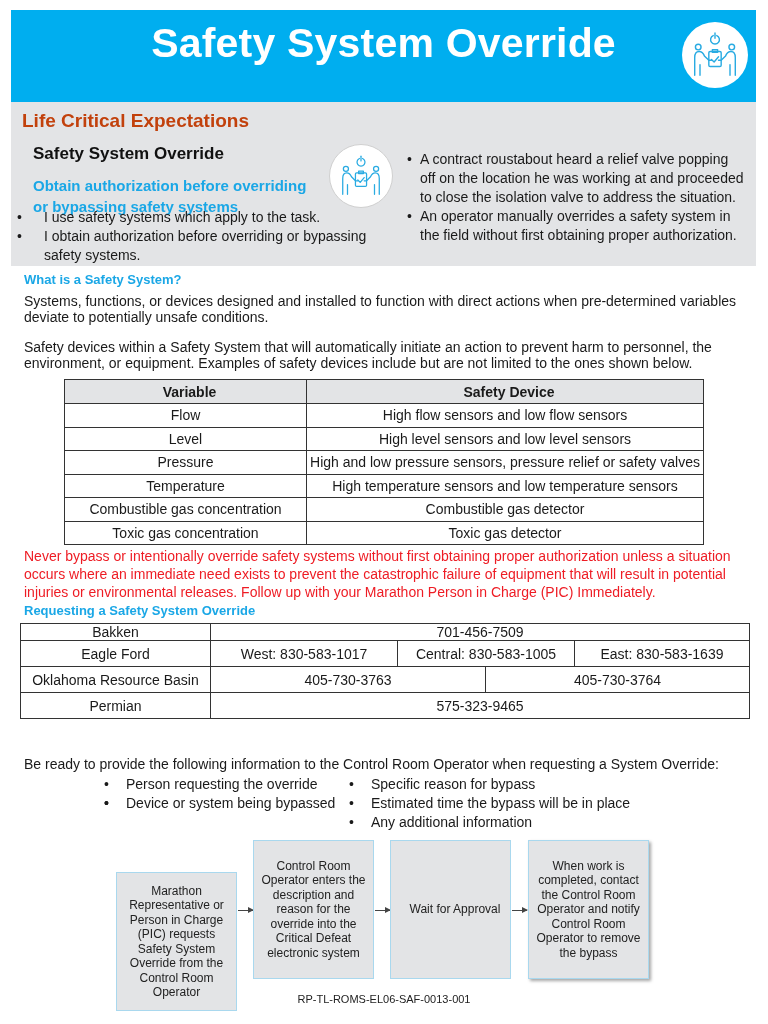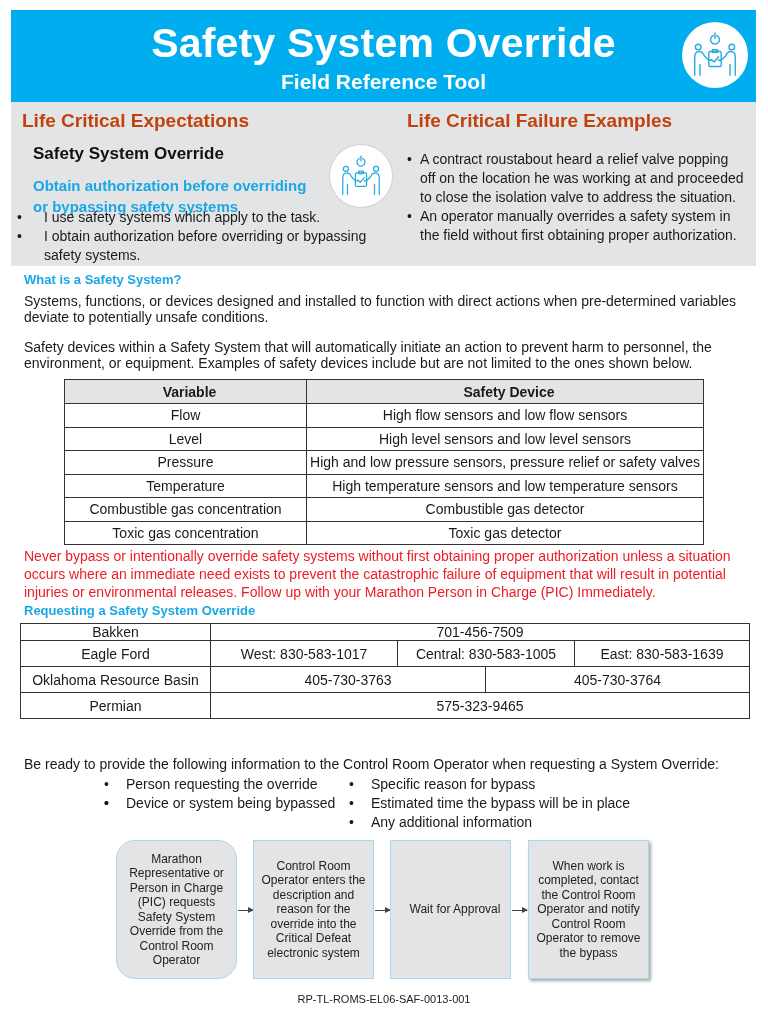--- a/index.html
+++ b/index.html
@@ -66,31 +66,29 @@
       <path d="M51 54 V42"></path>
       <rect x="27" y="27" width="14" height="17" rx="1.5"></rect>
       <rect x="31" y="25" width="6" height="3"></rect>
       <path d="M30 36 l3 3 l5 -6"></path>
     </g>
   </defs>
 </svg>
 
 <div class="abs banner">
   <div class="abs banner-title">Safety System Override</div>
-  <div class="abs banner-sub">Field Reference Tool</div>
   <div class="abs icon-circle">
     <svg width="60" height="60" viewBox="0 0 68 62">
         <use href="#handshake-glyph"></use>
       </svg>
   </div>
 </div>
 
 <div class="abs panel">
   <div class="abs panel-h lce-title">Life Critical Expectations</div>
-  <div class="abs panel-h lcf-title">Life Critical Failure Examples</div>
   <div class="abs sso-title">Safety System Override</div>
   <div class="abs sso-blue">
     <div>Obtain authorization before overriding</div>
     <div>or bypassing safety systems</div>
   </div>
   <div class="abs icon-circle">
     <svg width="54" height="54" viewBox="0 0 68 62">
         <use href="#handshake-glyph"></use>
       </svg>
   </div>
@@ -186,21 +184,21 @@
   <li style="padding-left:22px;"><span class="dot">•</span><span>Person requesting the override</span></li>
   <li style="padding-left:22px;"><span class="dot">•</span></li>
   <li style="padding-left:22px;"><span class="dot">•</span><span>Device or system being bypassed</span></li>
 </ul>
 <ul class="abs bl" style="left:349px; top:775px; width:320px;">
   <li style="padding-left:22px;"><span class="dot">•</span><span>Specific reason for bypass</span></li>
   <li style="padding-left:22px;"><span class="dot">•</span><span>Estimated time the bypass will be in place</span></li>
   <li style="padding-left:22px;"><span class="dot">•</span><span>Any additional information</span></li>
 </ul>
 
-<div class="abs flow-box" style="left:116px; top:840px; width:121px; height:139px;border-radius:19px;">Marathon Representative or Person in Charge (PIC) requests Safety System Override from the Control Room Operator</div>
+<div class="abs flow-box" style="left:116px; top:872px; width:121px; height:139px;">Marathon Representative or Person in Charge (PIC) requests Safety System Override from the Control Room Operator</div>
 <div class="abs arrow" style="left:238px; top:910px; width:15px;"></div>
 <div class="abs flow-box" style="left:253px; top:840px; width:121px; height:139px;">Control Room Operator enters the description and reason for the override into the Critical Defeat electronic system</div>
 <div class="abs arrow" style="left:375px; top:910px; width:15px;"></div>
 <div class="abs flow-box" style="left:390px; top:840px; width:121px; height:139px;padding-left:12px;">Wait for Approval</div>
 <div class="abs arrow" style="left:512px; top:910px; width:15px;"></div>
 <div class="abs flow-box last" style="left:528px; top:840px; width:121px; height:139px;">When work is completed, contact the Control Room Operator and notify Control Room Operator to remove the bypass</div>
 
 <div class="abs footer">RP-TL-ROMS-EL06-SAF-0013-001</div>
 
 </body></html>

